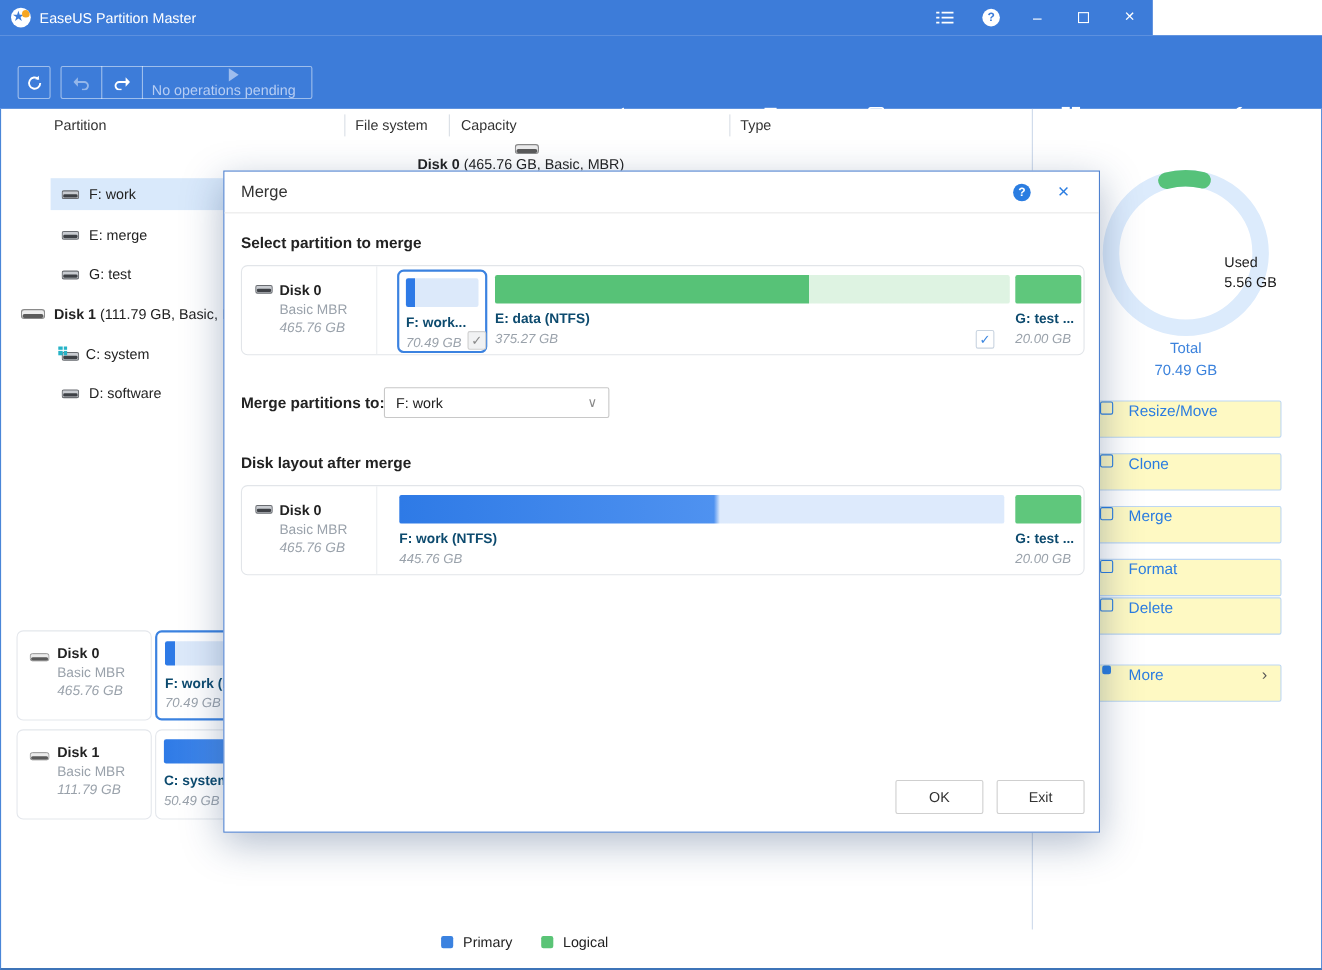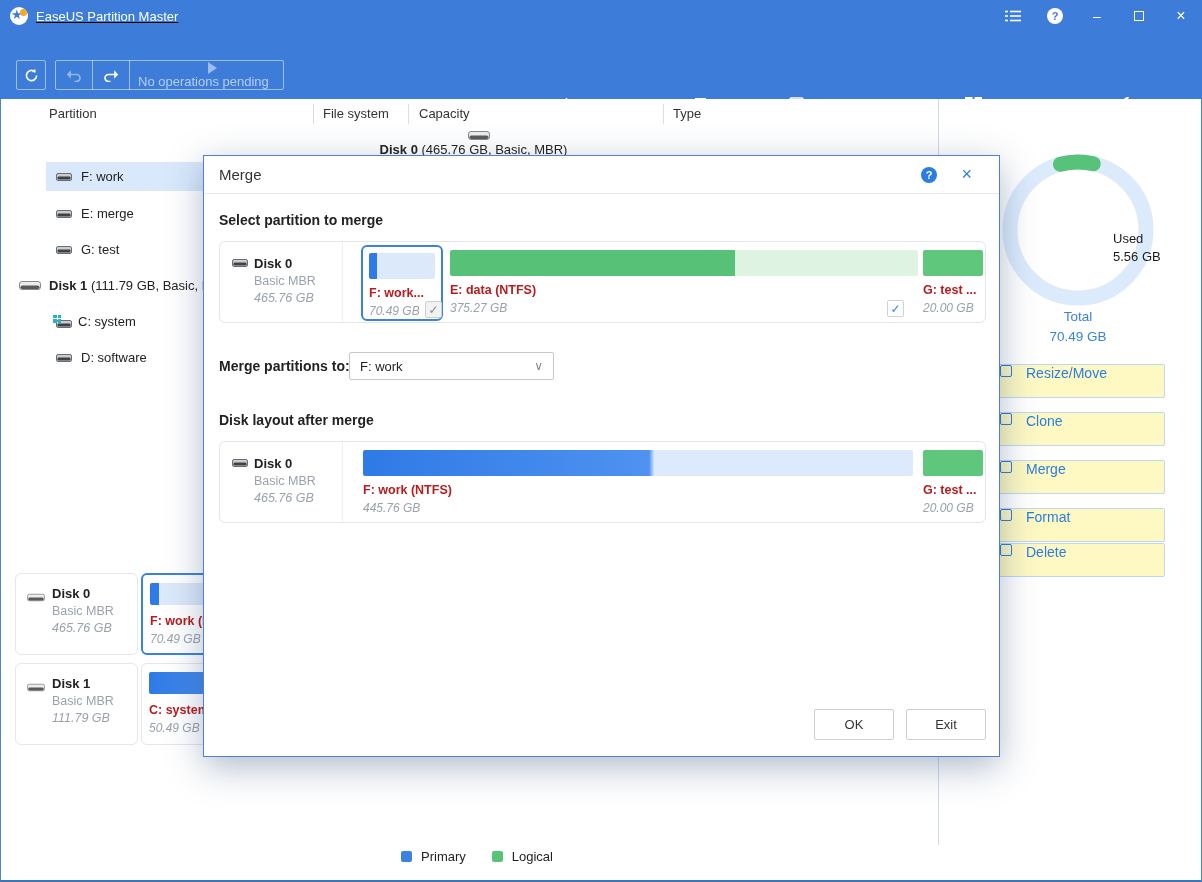--- a/index.html
+++ b/index.html
@@ -1,21 +1,21 @@
 <!DOCTYPE html>
 <html><head>
 <meta charset="utf-8">
 <style>
   * { margin:0; padding:0; box-sizing:border-box; }
   html,body { width:1202px; height:882px; overflow:hidden; }
   body { font-family:"Liberation Sans", sans-serif; background:#fff; position:relative; }
   .abs { position:absolute; }
 
   
-  .titlebar { position:absolute; left:0; top:0; width:1202px; height:32px; background:#3d7cd9; display:flex; align-items:center;text-decoration:underline; }
+  .titlebar { position:absolute; left:0; top:0; width:1048px; height:32px; background:#3d7cd9; display:flex; align-items:center; }
   .logo { width:18px; height:18px; border-radius:50%; background:#fff; margin-left:10px; position:relative; overflow:hidden; }
   .logo::before { content:"★"; position:absolute; left:1px; top:0px; font-size:13px; color:#3d7cd9; }
   .logo::after { content:""; position:absolute; right:1px; top:2px; width:7px; height:7px; border-radius:50%; background:#f6a623; }
   .title-text { color:#fff; font-size:13px; margin-left:8px; }
   .win-controls { position:absolute; right:0; top:0; height:32px; display:flex; align-items:center; }
   .win-btn { width:42px; height:32px; display:flex; align-items:center; justify-content:center; color:#fff; font-size:14px; cursor:default; }
 
   
   .toolbar { position:absolute; left:0; top:32px; width:1202px; height:67px; background:#3d7cd9; }
   .tb-box { position:absolute; top:60px; height:30px; border:1px solid rgba(255,255,255,.5); border-radius:2px; display:flex; align-items:center; }
@@ -43,21 +43,21 @@
   .drive-ic { display:inline-block; }
 
   
   .card { position:absolute; background:#fff; border:1px solid #e4e7ec; border-radius:6px; }
   .card .d-name { font-weight:bold; font-size:13px; color:#222; }
   .card .d-kind { font-size:12.5px; color:#9aa2ab; margin-top:3px; }
   .card .d-size { font-size:12.5px; color:#9aa2ab; font-style:italic; margin-top:3px; }
   .pblock { position:absolute; background:#fff; border:1px solid #e4e7ec; border-radius:6px; padding:8px 7px; }
   .pblock.sel { border:2px solid #3b82e0; }
   .pbar { height:22px; border-radius:2px; }
-  .p-label { font-size:12.5px; font-weight:bold; color:#b91c1c; margin-top:9px; white-space:nowrap; }
+  .p-label { font-size:12.5px; font-weight:bold; color:#0c4a6e; margin-top:9px; white-space:nowrap; }
   .p-size { font-size:12px; color:#9aa2ab; font-style:italic; margin-top:4px; white-space:nowrap; }
 
   .legend { position:absolute; top:750px; left:400px; display:flex; align-items:center; gap:26px; font-size:13px; color:#222; }
   .lg-sq { width:11px; height:11px; border-radius:2px; display:inline-block; margin-right:9px; vertical-align:-1px; }
 
   
   .used-label { position:absolute; left:1112px; top:131px; font-size:13px; color:#1a1a1a; line-height:18px; }
   .donut-center { position:absolute; left:1007px; top:208px; width:140px; text-align:center; font-size:13.5px; color:#3b82dc; line-height:20px; }
   .rp-btn { position:absolute; left:984px; width:180px; height:34px; background:#fef9c3; border:1px solid #bdd7f3; border-radius:2px; display:flex; color:#2b7de1; font-size:14px; }
   .rp-ic { width:12px; height:12px; margin-left:14px; margin-right:14px; border:1.5px solid #2b7de1; border-radius:2px; position:relative; }
@@ -331,20 +331,25 @@
     <span>Merge</span>
   </div>
   <div class="rp-btn" style="top:409px;">
     <span class="rp-ic"></span>
     <span>Format</span>
   </div>
   <div class="rp-btn" style="top:444px;">
     <span class="rp-ic"></span>
     <span>Delete</span>
   </div>
+  <div class="rp-btn" style="top:505px;">
+    <span class="rp-ic fill"></span>
+    <span>More</span>
+    <span class="rp-chev">›</span>
+  </div>
 </div>
 
 <div class="dialog">
   <div class="dlg-head">
     <div class="dlg-title">Merge</div>
     <div class="dlg-help">?</div>
     <div class="dlg-close">×</div>
   </div>
 
   <div class="dlg-section" style="top:56px;">Select partition to merge</div>

